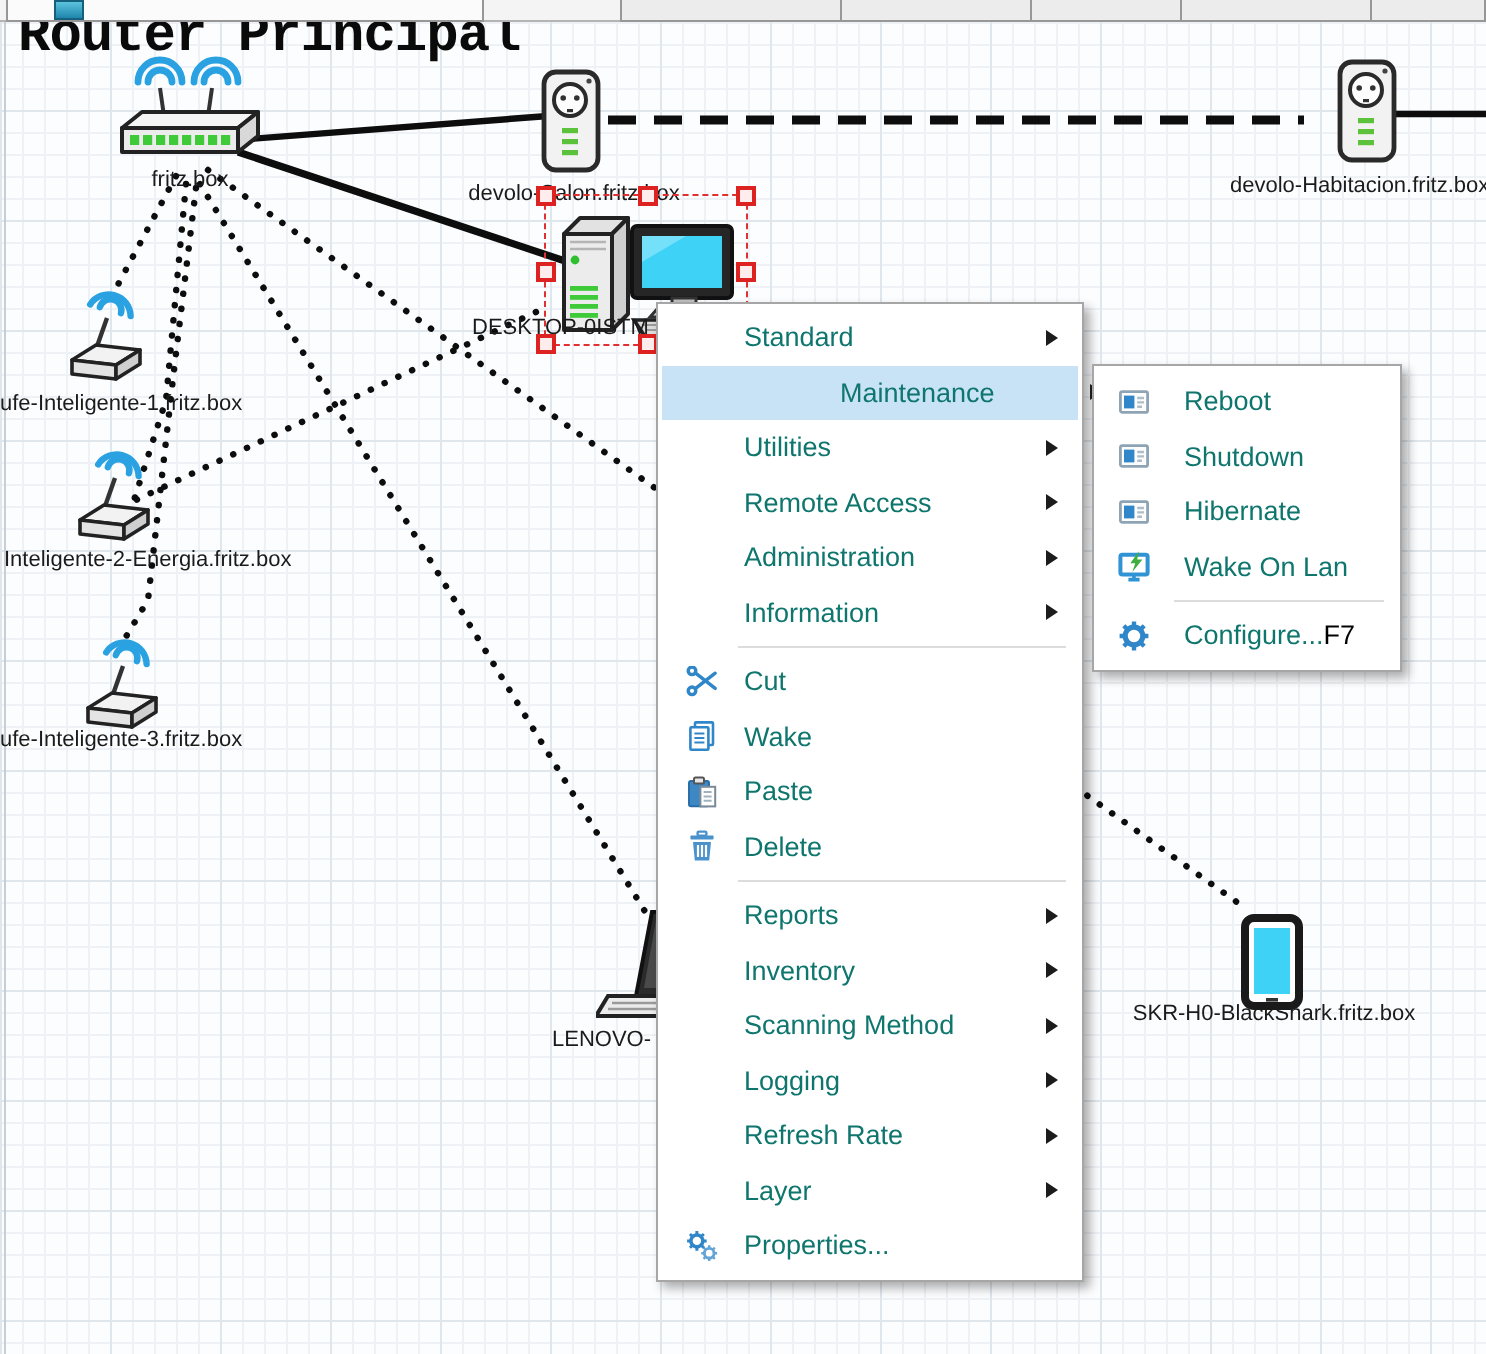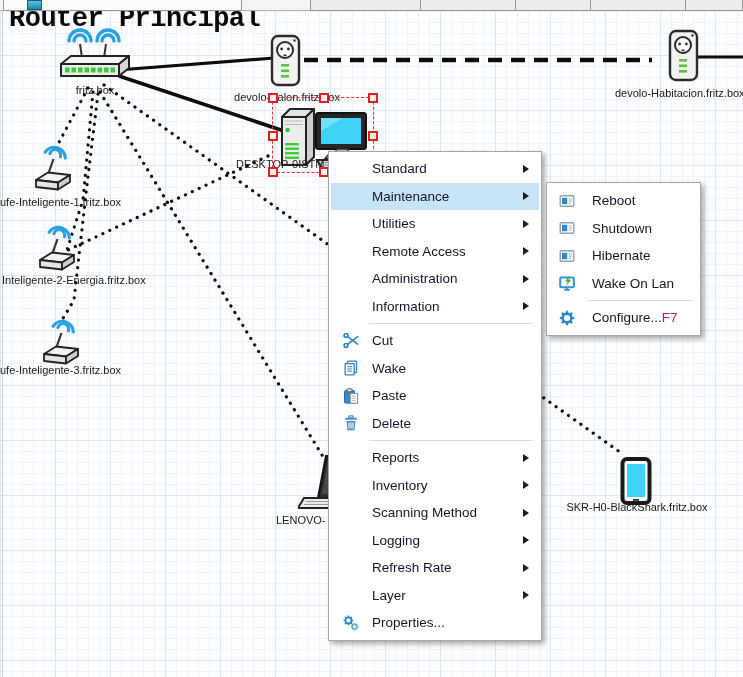--- a/index.html
+++ b/index.html
@@ -36,27 +36,27 @@
   
   #selection-box { position:absolute; left:272px; top:97px; width:102px; height:76px; border:1px dashed #e03030; z-index:4; }
   .handle { position:absolute; width:10px; height:10px; background:#ffecec; border:2px solid #dd2222; }
 
   
   .menu { position:absolute; background:#fff; border:1px solid #a6a6a6;
     box-shadow:3px 3px 5px rgba(0,0,0,0.32); padding:3px 2px; }
   #context-menu { left:328px; top:151px; width:214px; z-index:20; }
   #maintenance-submenu { left:546px; top:182px; width:155px; z-index:21; padding-top:4px; }
   .mi { display:flex; align-items:center; height:27.5px; cursor:default; }
-  .mi.hl { background:#c9e3f6; }
+  .mi.hl { background:#c9e3f6;gap:48px; }
   .mi-ic { width:24px; margin-left:8px; margin-right:9px; display:flex; justify-content:center; align-items:center; flex:none; }
   #maintenance-submenu .mi-ic { width:20px; margin-left:8px; margin-right:15px; }
-  .mi-label { font-size:13.5px; color:#0f172a; white-space:nowrap; }
+  .mi-label { font-size:13.5px; color:#0f766e; white-space:nowrap; }
   .mi-arrow { margin-left:auto; margin-right:10px; width:0; height:0;
     border-top:4.5px solid transparent; border-bottom:4.5px solid transparent; border-left:6.5px solid #1c1c1c; }
-  .mi-shortcut { font-size:13.5px; color:#be185d; margin-left:auto; margin-right:30px; }
+  .mi-shortcut { font-size:13.5px; color:#000000; margin-left:auto; margin-right:30px; }
   .sep { height:1px; background:#dcdcdc; margin:3px 6px 3px 38px; }
   .mic { color:#2f86c9; display:block; }
 </style>
 </head>
 <body>
 
 <svg width="0" height="0" style="position:absolute">
   <defs>
     <symbol id="sym-powerline" viewBox="0 0 36 54">
       <rect x="4" y="2" width="27" height="49" rx="6" fill="#f2f2f2" stroke="#2a2a2a" stroke-width="2.4"></rect>

